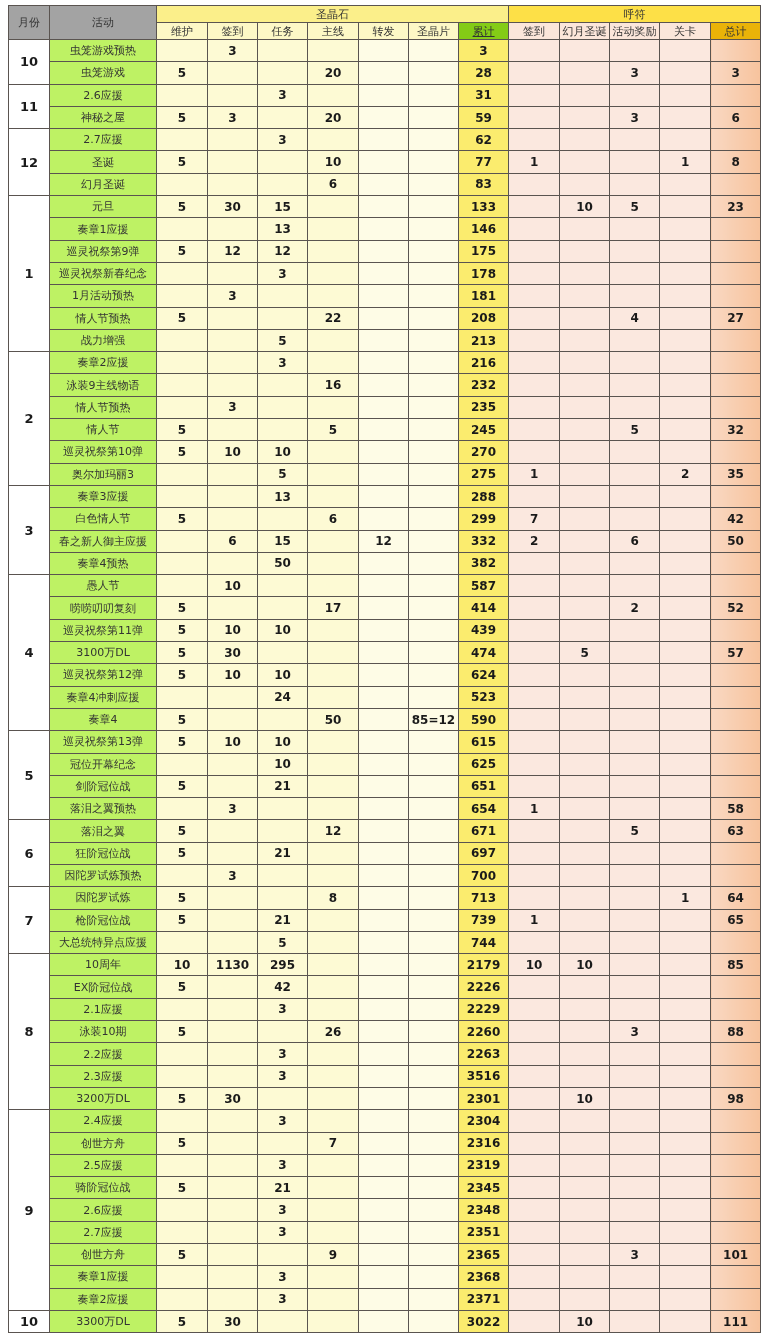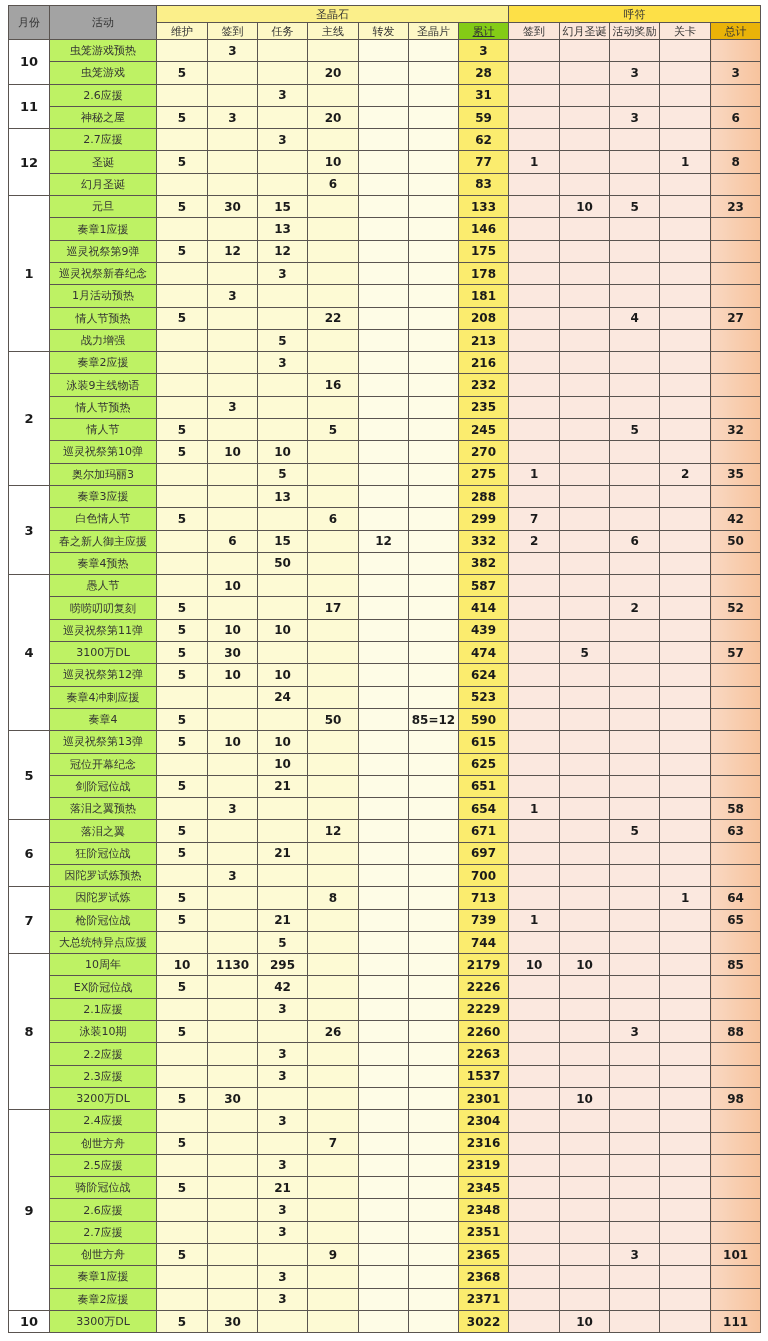--- a/index.html
+++ b/index.html
@@ -769,21 +769,21 @@
         <td class="total"></td>
       </tr>
       <tr>
         <td class="act">2.3应援</td>
         <td class="stone"></td>
         <td class="stone"></td>
         <td class="stone">3</td>
         <td class="stone"></td>
         <td class="stone fade"></td>
         <td class="stone fade"></td>
-        <td class="cum">1537</td>
+        <td class="cum">3516</td>
         <td class="call"></td>
         <td class="call"></td>
         <td class="call"></td>
         <td class="call"></td>
         <td class="total"></td>
       </tr>
       <tr>
         <td class="act">3200万DL</td>
         <td class="stone">5</td>
         <td class="stone">30</td>

